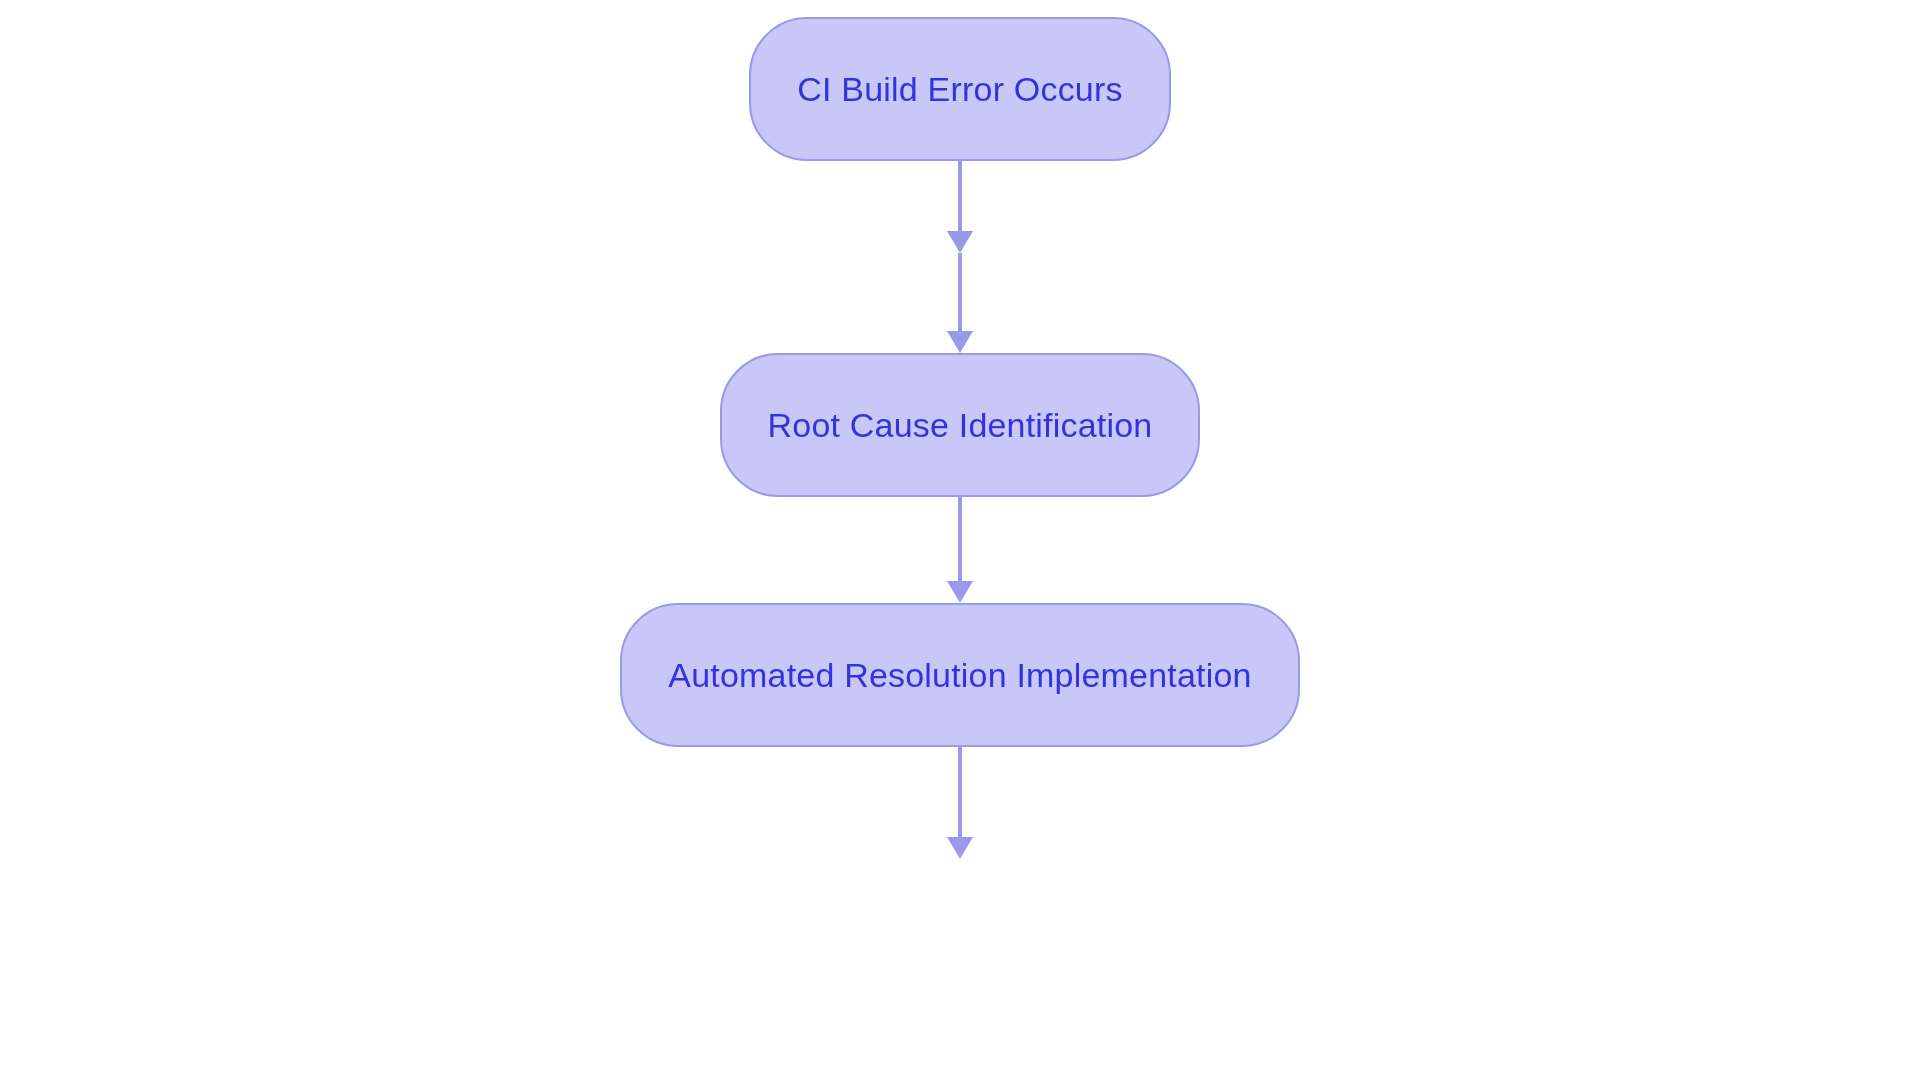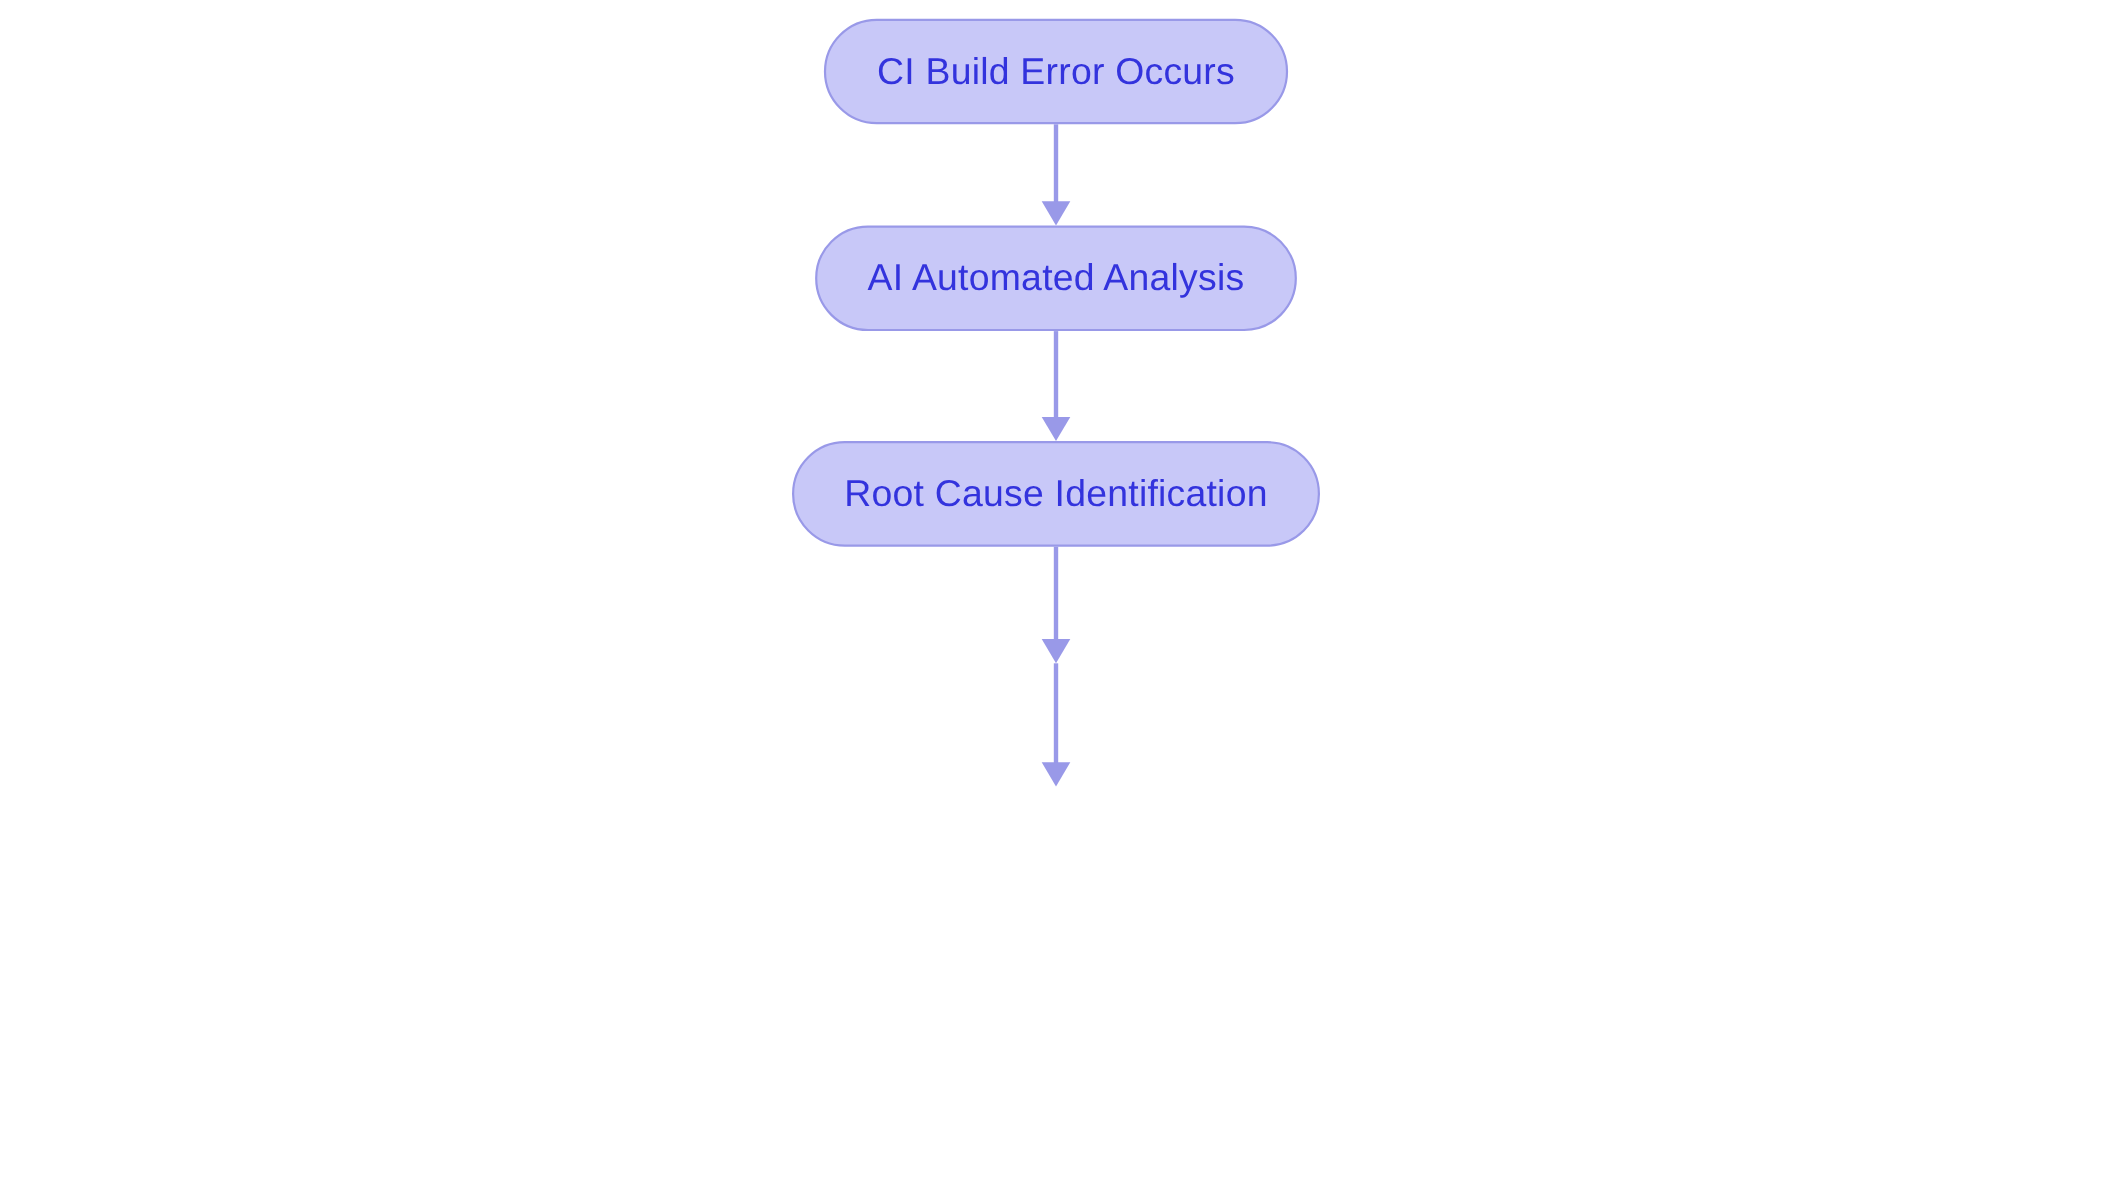--- a/index.html
+++ b/index.html
@@ -34,21 +34,21 @@
     justify-content: flex-start;
     padding-top: 17px;
     box-sizing: border-box;
   }
 
   
   .flow-node {
     display: flex;
     align-items: center;
     box-sizing: border-box;
-    height: 96px;
+    height: 144px;
     border-radius: 58px;
     border: 2px solid #9999e8;
     background: #c8c8f8;
     color: #3333dd;
     font-size: 34px;
     font-weight: 400;
     letter-spacing: 0.2px;
     white-space: nowrap;
     padding: 0 46px;
     line-height: 1;
@@ -100,38 +100,38 @@
 
     <div class="flow-node">
       <span class="node-label">CI Build Error Occurs</span>
     </div>
 
     <div class="flow-edge edge-h-90">
       <div class="edge-line"></div>
       <div class="edge-arrowhead"></div>
     </div>
 
-    <div class="flow-node">
-      <span class="node-label">AI Automated Analysis</span>
-    </div>
 
     <div class="flow-edge edge-h-100">
       <div class="edge-line"></div>
       <div class="edge-arrowhead"></div>
     </div>
 
     <div class="flow-node">
       <span class="node-label">Root Cause Identification</span>
     </div>
 
     <div class="flow-edge edge-h-105">
       <div class="edge-line"></div>
       <div class="edge-arrowhead"></div>
     </div>
 
+    <div class="flow-node">
+      <span class="node-label">Automated Resolution Implementation</span>
+    </div>
 
     <div class="flow-edge edge-h-110">
       <div class="edge-line"></div>
       <div class="edge-arrowhead"></div>
     </div>
 
 
   </div>
 </div>
 

